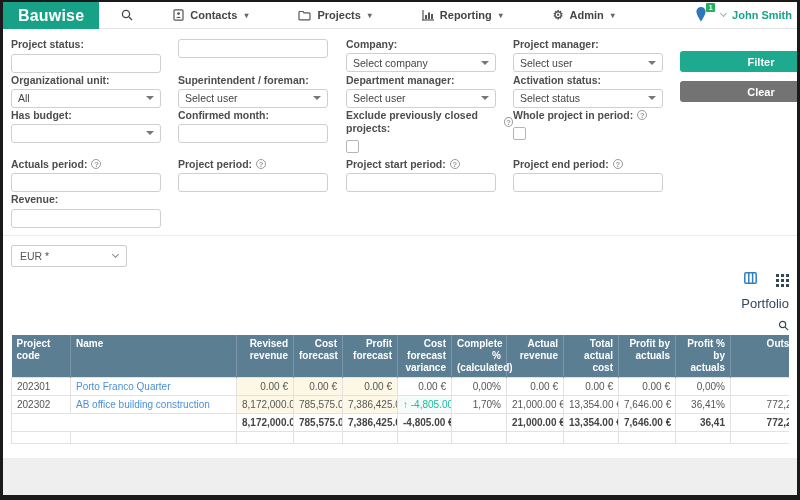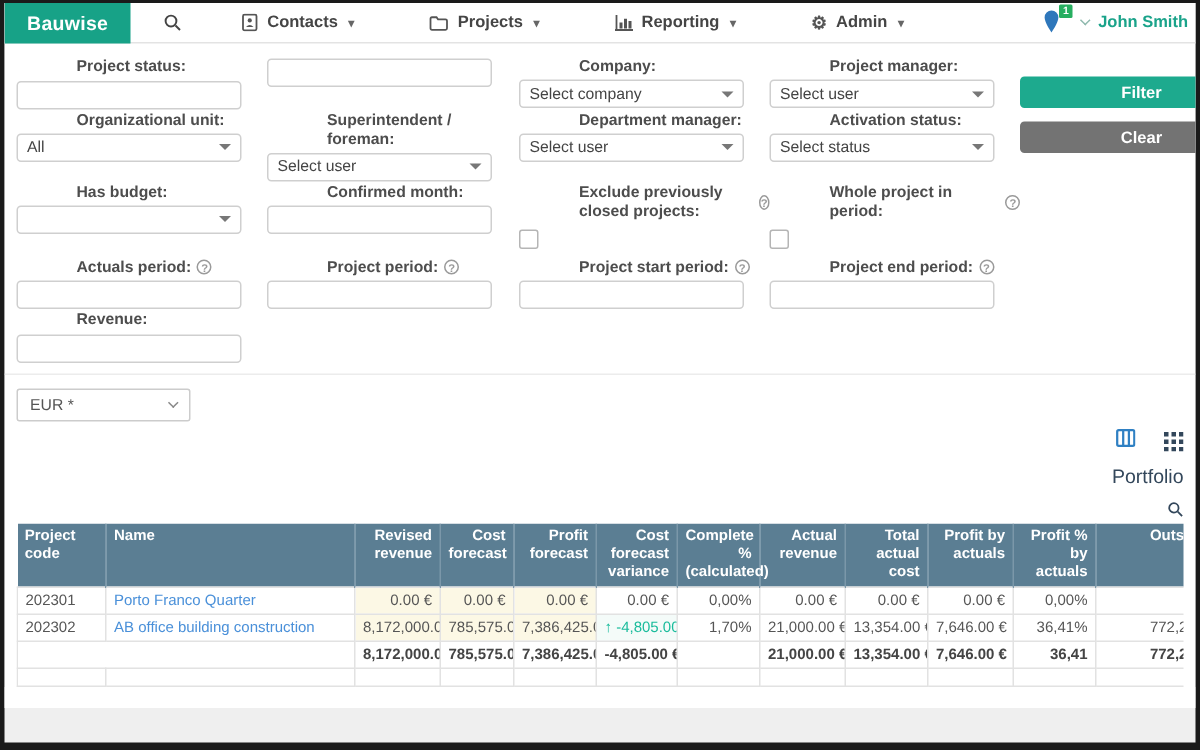--- a/index.html
+++ b/index.html
@@ -15,21 +15,21 @@
     background:#efefef; overflow:hidden;
   }
   .white-area { background:#ffffff; }
 
   
   .topnav {
     height:27px; background:#fff; border-bottom:1px solid #e3e3e3;
     display:flex; align-items:center;
   }
   .brand {
-    background:#17a287; color:#fff; font-weight:bold; font-size:13px;
+    background:#17a287; color:#fff; font-weight:bold; font-size:16px;
     height:27px; line-height:27px; padding:0 15px; letter-spacing:.2px;
   }
   .nav-search { margin-left:22px; display:flex; align-items:center; cursor:pointer; }
   .nav { display:flex; margin-left:40px; gap:50px; }
   .nav-item { display:flex; align-items:center; gap:6px; font-size:11px; color:#454545; font-weight:600; cursor:pointer; }
   .nav-caret { font-size:8px; color:#666; margin-left:1px; }
   .top-right { margin-left:auto; margin-right:5px; display:flex; align-items:center; gap:10px; }
   .notif { position:relative; width:16px; height:18px; }
   .badge {
     position:absolute; top:-3px; right:-4px; background:#27ae60; color:#fff;
@@ -42,21 +42,21 @@
   
   .filters {
     display:grid;
     grid-template-columns:167px 168px 167px 167px auto;
     padding:9px 8px 0 8px;
   }
   .field { margin-bottom:1px; }
   .field label {
     display:flex; align-items:center; gap:4px;
     font-size:10.5px; font-weight:bold; color:#4d4d4d;
-    line-height:13px; margin-bottom:2px;margin-left:40px;
+    line-height:13px; margin-bottom:2px;
   }
   .txt, .select {
     width:150px; height:19px; border:1px solid #cfcfcf; border-radius:3px;
     background:#fff; font-size:10.5px; color:#444;
     font-family:"Liberation Sans", sans-serif;
   }
   .txt { padding:0 5px; outline:none; }
   .select { display:flex; align-items:center; justify-content:space-between; padding:0 6px; cursor:pointer; }
   .sel-caret {
     width:0; height:0; border-left:4px solid transparent; border-right:4px solid transparent;

